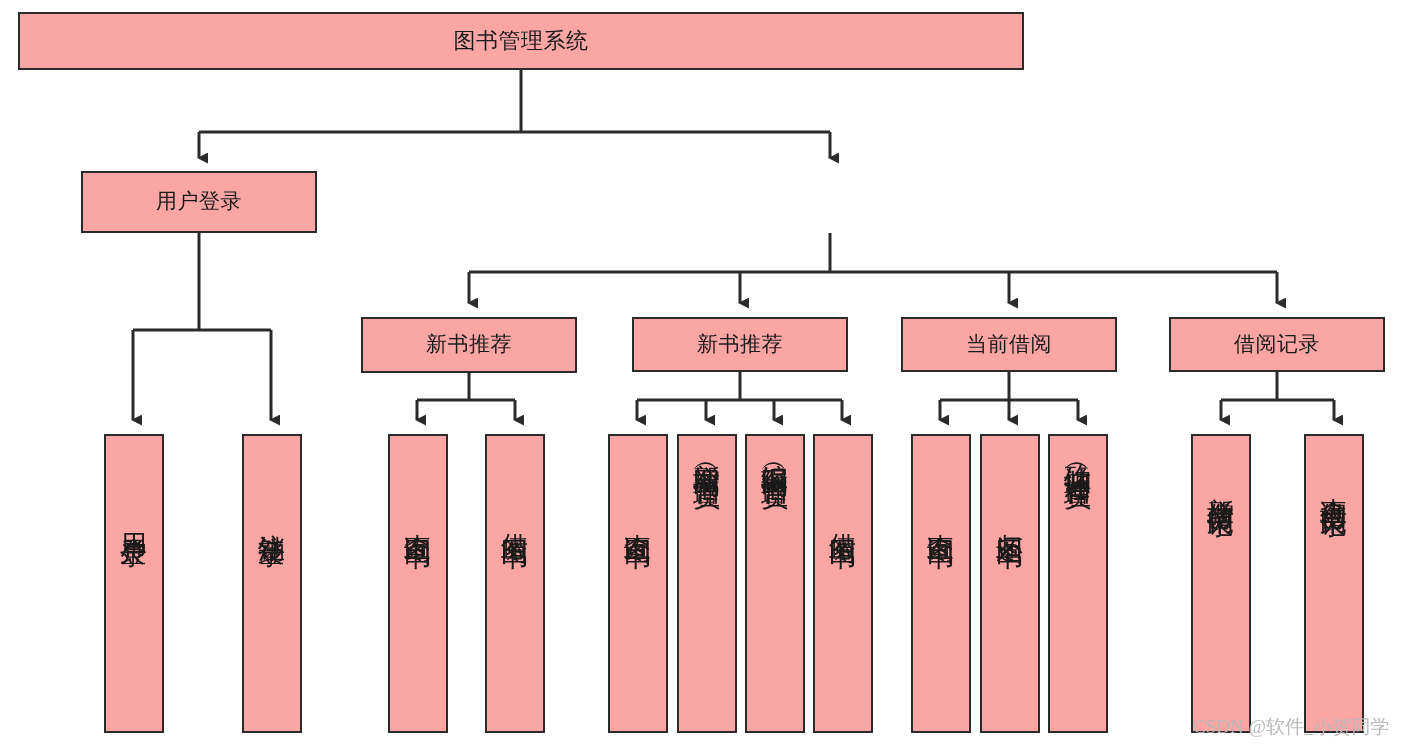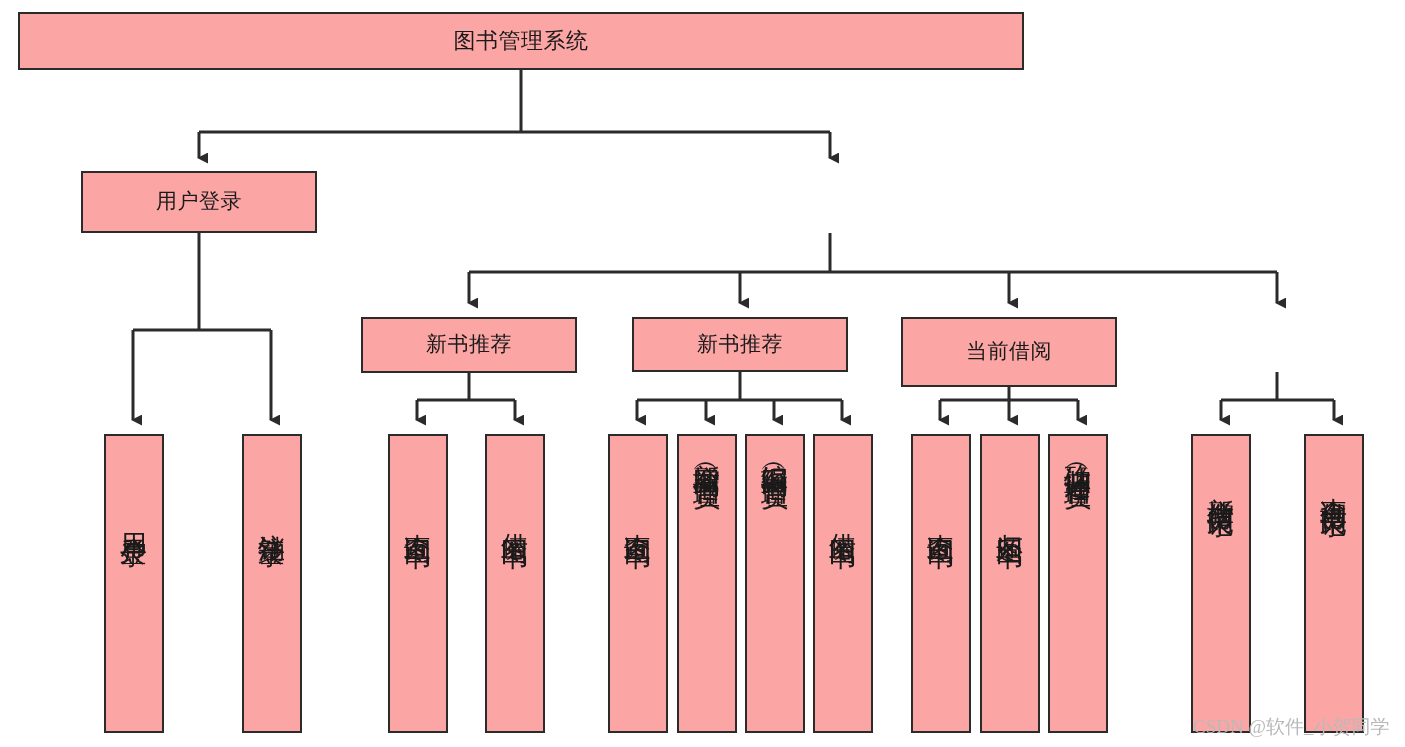--- a/index.html
+++ b/index.html
@@ -141,22 +141,25 @@
   <div class="node horiz" style="left:81px; top:171px; width:236px; height:62px;">
     <span class="lbl">用户登录</span>
   </div>
 
   <div class="node horiz" style="left:361px; top:317px; width:216px; height:56px;">
     <span class="lbl">新书推荐</span>
   </div>
   <div class="node horiz" style="left:632px; top:317px; width:216px; height:55px;">
     <span class="lbl">新书推荐</span>
   </div>
-  <div class="node horiz" style="left:901px; top:317px; width:216px; height:70px;">
+  <div class="node horiz" style="left:901px; top:317px; width:216px; height:55px;">
     <span class="lbl">当前借阅</span>
+  </div>
+  <div class="node horiz" style="left:1169px; top:317px; width:216px; height:55px;">
+    <span class="lbl">借阅记录</span>
   </div>
 
   <div class="node vert mid" style="left:104px; top:434px; width:60px; height:299px;">
     <span class="lbl">用户登录</span>
   </div>
   <div class="node vert mid" style="left:242px; top:434px; width:60px; height:299px;">
     <span class="lbl">注销登录</span>
   </div>
 
   <div class="node vert mid" style="left:388px; top:434px; width:60px; height:299px;">

